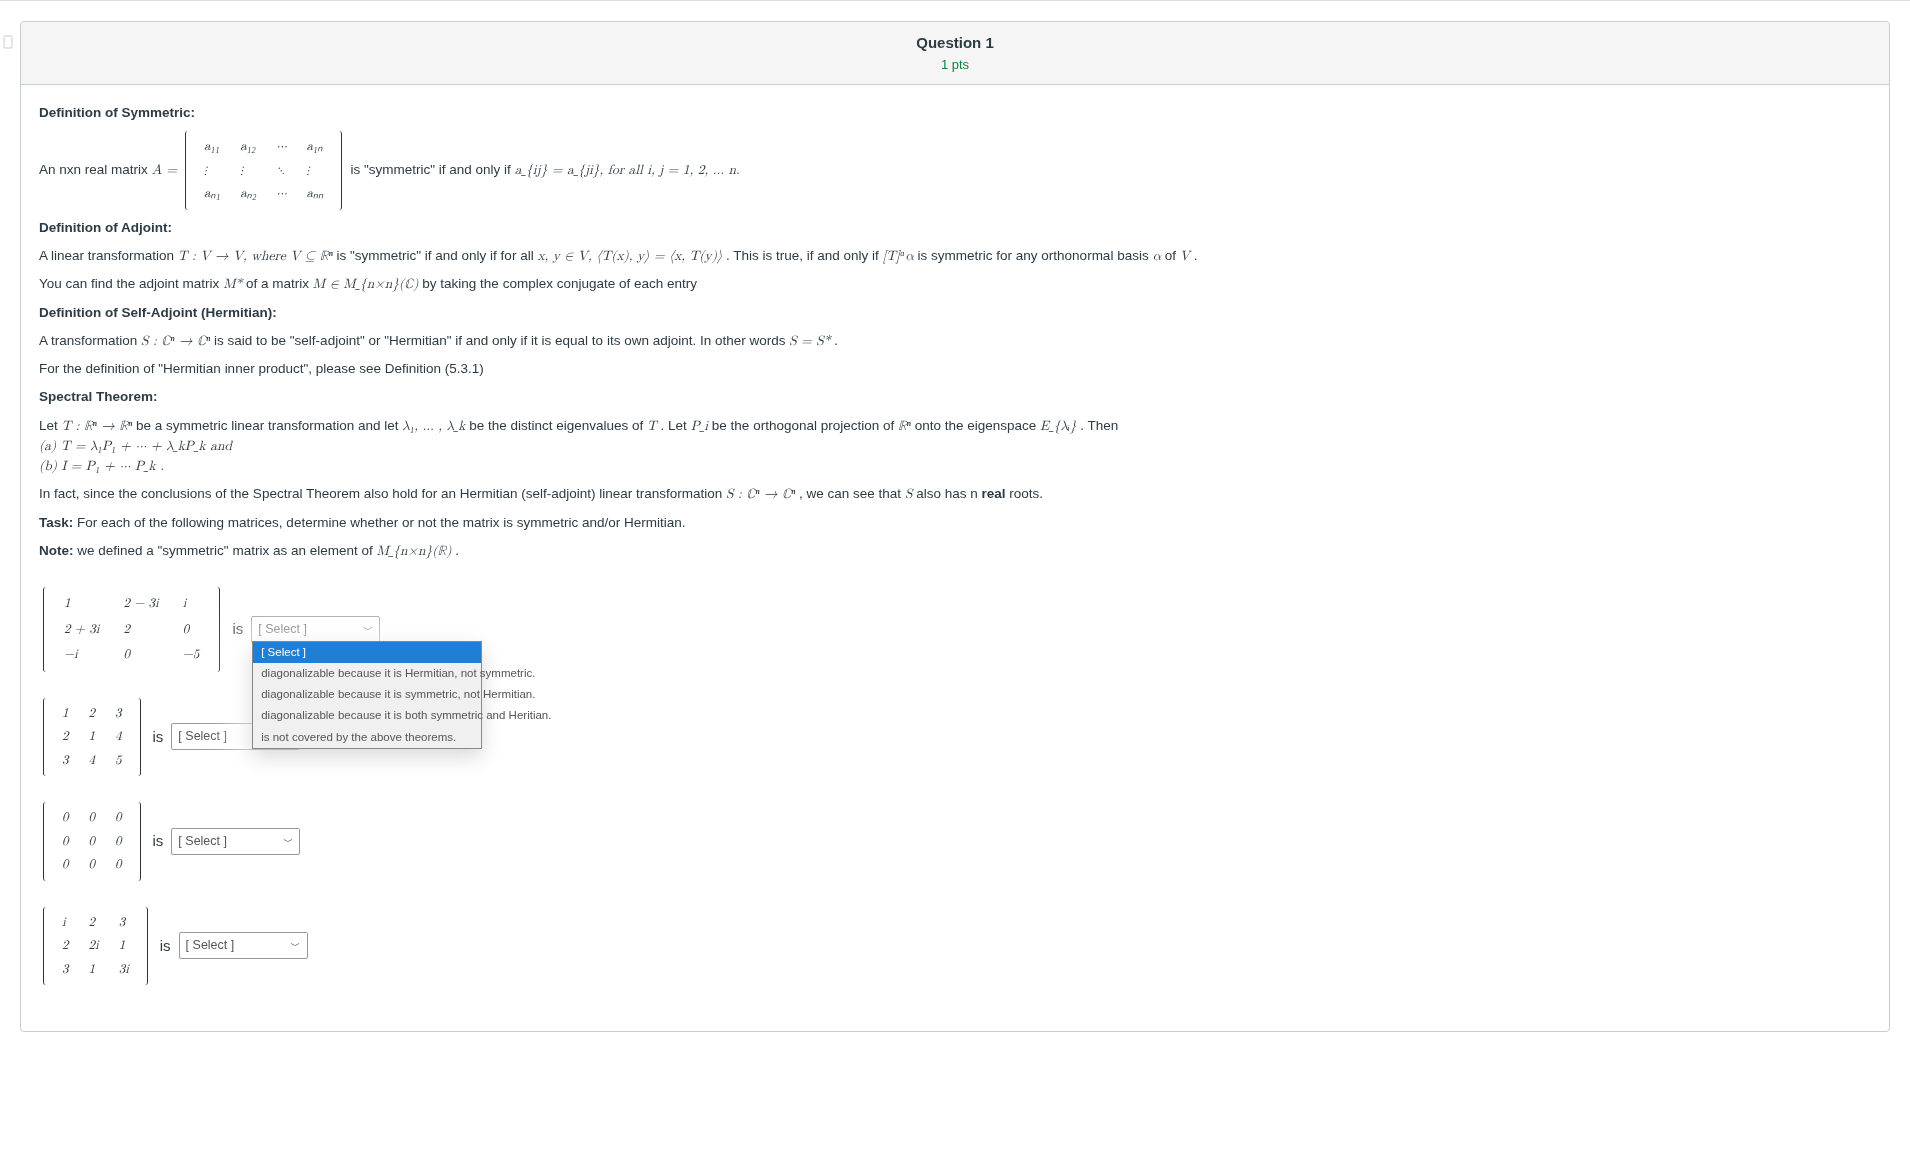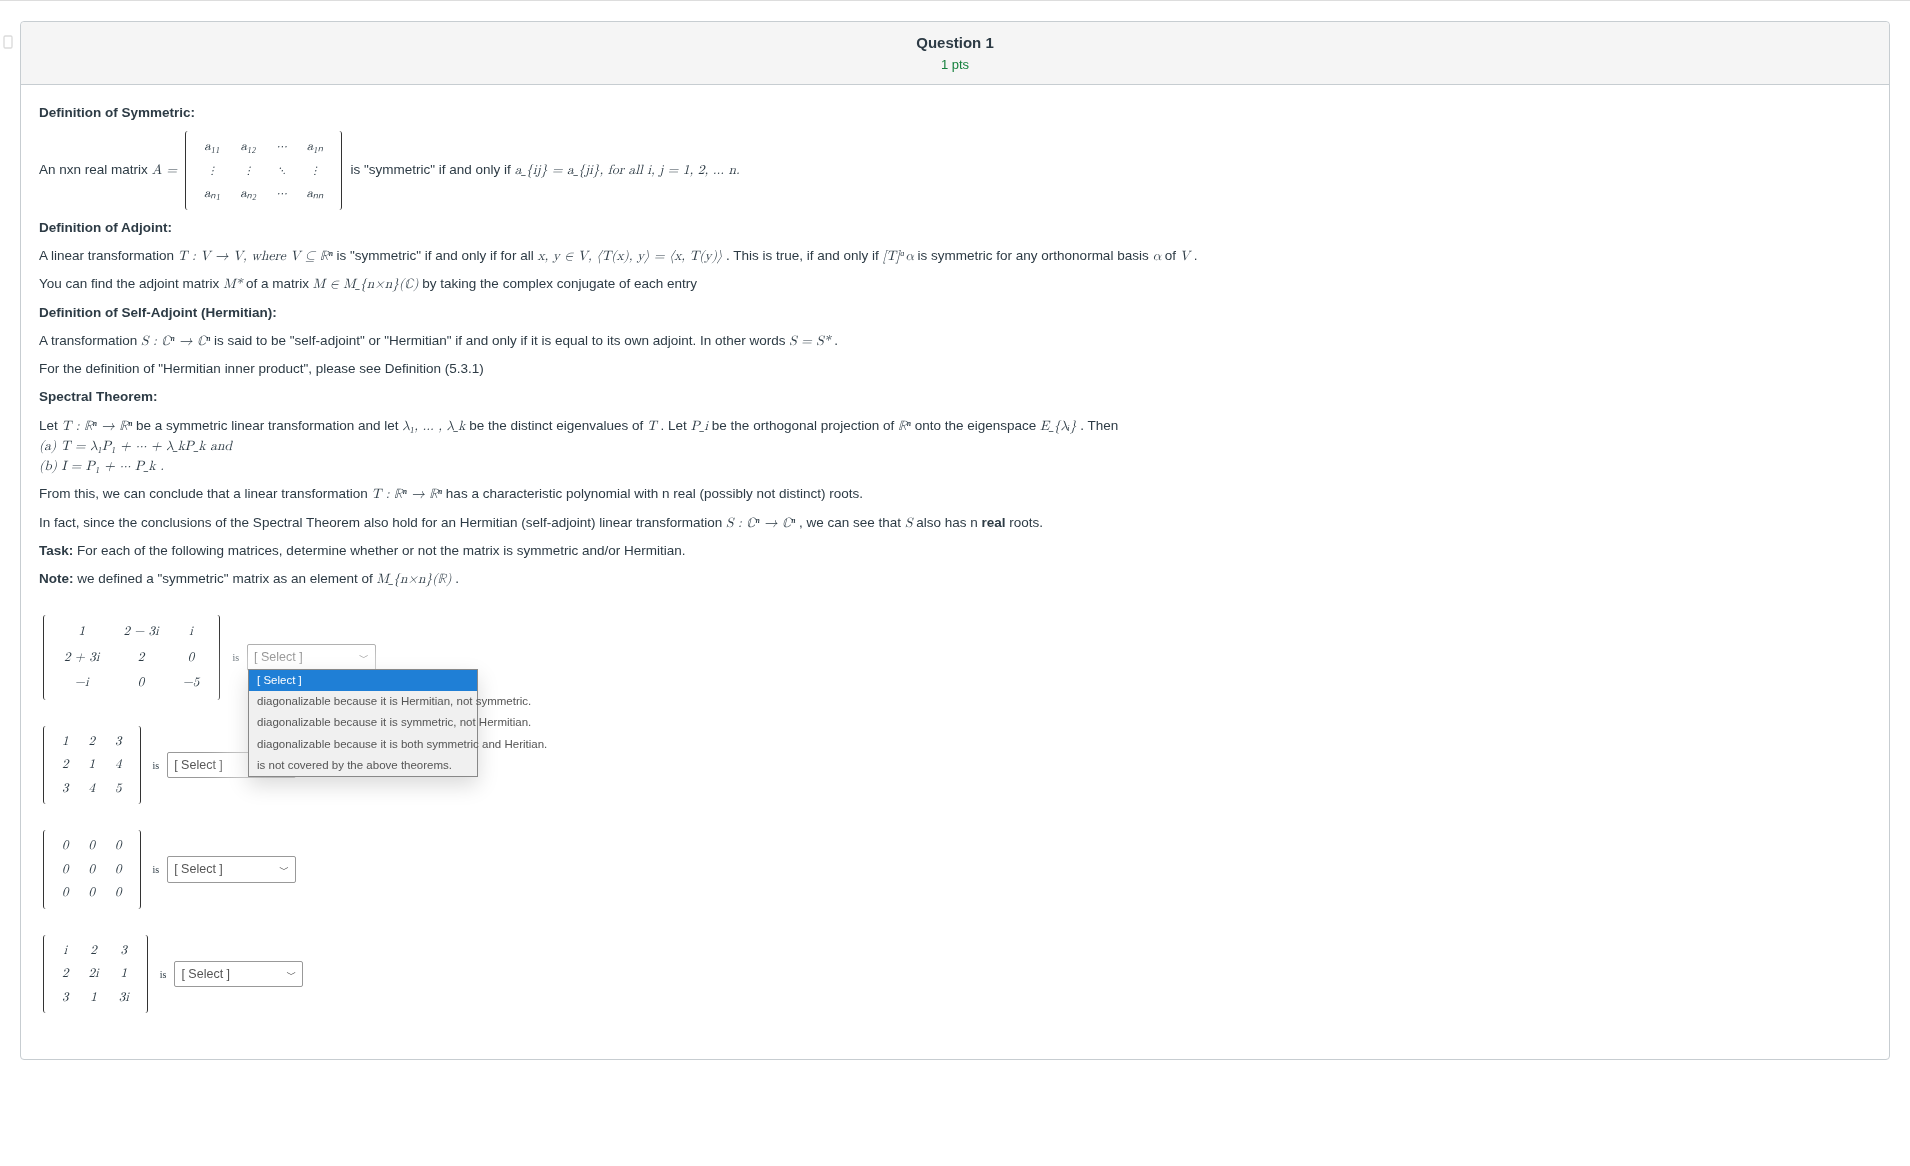--- a/index.html
+++ b/index.html
@@ -63,33 +63,32 @@
   .matrix-body::before, .matrix-body::after {
     content: "";
     position: absolute;
     width: 5px;
     height: 100%;
     top: 0;
   }
   .matrix-body table { border-collapse: collapse; }
   .matrix-body td {
     padding: 2px 10px;
-    text-align: center;
     font-size: 13px;
     font-family: "Latin Modern Math", serif;
     font-style: italic;
   }
   .answer-row {
     display: flex;
     align-items: center;
     gap: 8px;
     margin: 26px 0;
     position: relative;
   }
-  .answer-row .is-label { font-size: 10px; font-family: Liberation Serif, serif; }
+  .answer-row .is-label { font-size: 15px; }
   .select-box {
     border: 1px solid #999;
     background: #fff;
     padding: 3px 6px;
     font-size: 12.5px;
     color: #555;
     width: 129px;
     display: flex;
     justify-content: space-between;
     align-items: center;
@@ -225,25 +224,20 @@
         <span> be the orthogonal projection of </span>
         <span class="math">ℝⁿ</span>
         <span> onto the eigenspace </span>
         <span class="math">E_{λᵢ}</span>
         <span>. Then</span>
         <br>
         <span class="math">(a) T = λ₁P₁ + ··· + λ_kP_k  and</span><br>
         <span class="math">(b) I = P₁ + ··· P_k .</span>
       </p>
 
-      <p>
-        <span>From this, we can conclude that a linear transformation </span>
-        <span class="math">T : ℝⁿ → ℝⁿ</span>
-        <span> has a characteristic polynomial with n real (possibly not distinct) roots.</span>
-      </p>
 
       <p>
         <span>In fact, since the conclusions of the Spectral Theorem also hold for an Hermitian (self-adjoint) linear transformation </span>
         <span class="math">S : ℂⁿ → ℂⁿ</span>
         <span>, we can see that </span>
         <span class="math">S</span>
         <span> also has n </span>
         <strong>real</strong>
         <span> roots.</span>
       </p>

